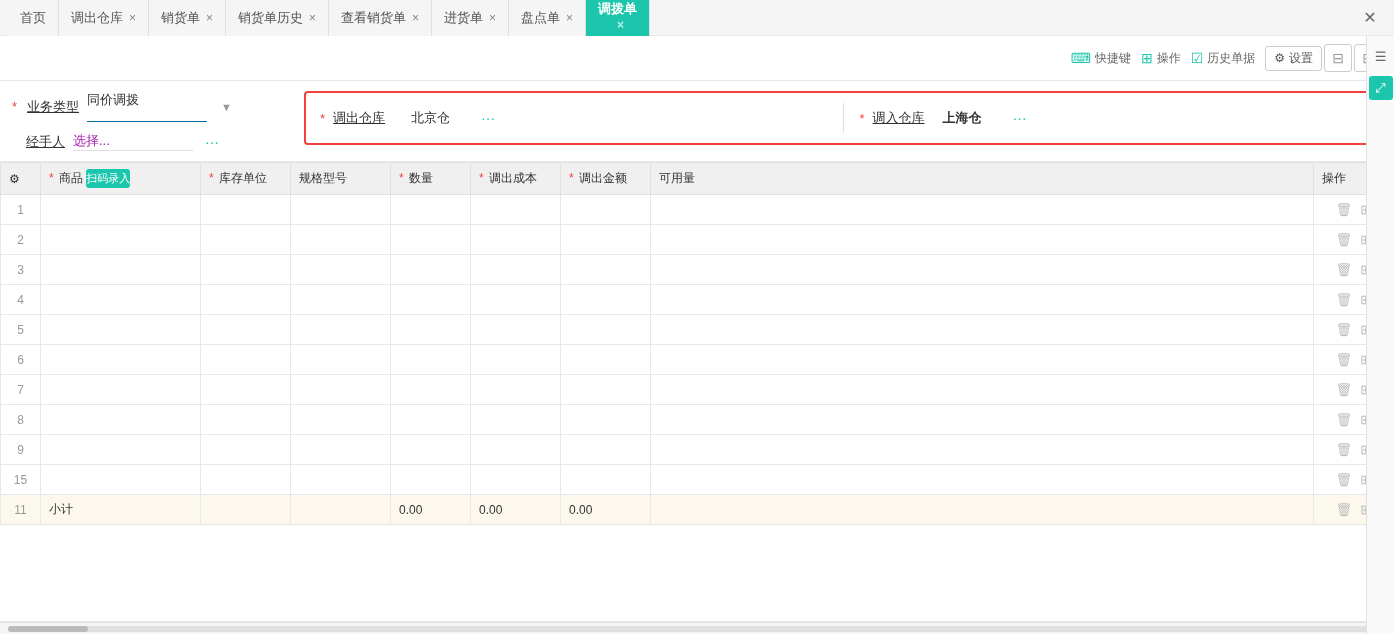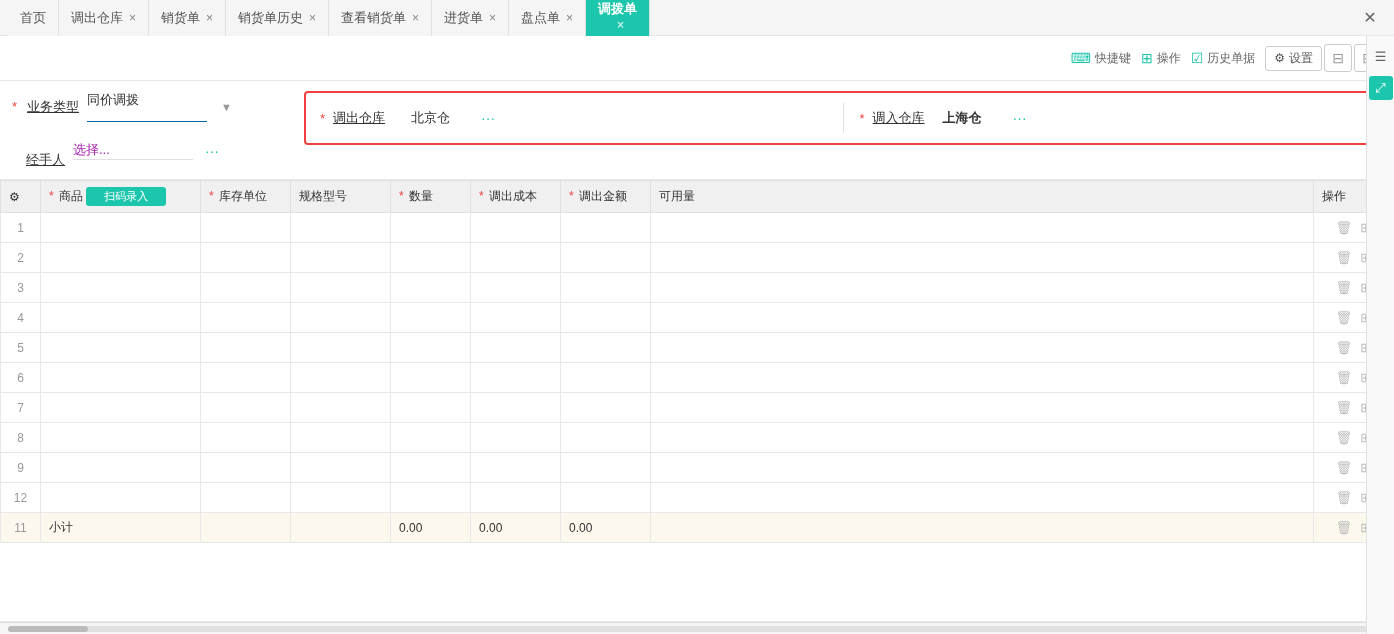--- a/index.html
+++ b/index.html
@@ -92,21 +92,21 @@
     tbody td {
       border: 1px solid #e8e8e8; padding: 4px 8px; font-size: 12px; color: #333;
       height: 30px;
     }
     tbody tr:last-child td { background: #fdf8ee; margin-left: 8px; }
     tbody tr.subtotal td { background: #fdf8ee; font-weight: normal; }
     .row-num { text-align: center; color: #999; font-size: 12px; }
 
     .scan-btn {
       background: #1bc6ac; color: #fff; border: none; border-radius: 3px;
-      padding: 2px 18px; font-size: 11px; cursor: pointer; white-space: nowrap;
+      padding: 2px 0; font-size: 11px; cursor: pointer; white-space: nowrap;
     }
     .op-icon { color: #bbb; cursor: pointer; font-size: 13px; margin: 0 2px; }
     .op-cell { display: flex; align-items: center; justify-content: center; gap: 4px; }
 
     
     .right-sidebar {
       position: fixed; right: 0; top: 36px; width: 28px;
       display: flex; flex-direction: column; align-items: center; padding-top: 8px; gap: 8px;
       background: #f9f9f9; border-left: 1px solid #e0e0e0; height: calc(100% - 36px);
     }
@@ -199,21 +199,21 @@
 
   <div class="form-area">
     <div class="form-left">
       <div class="form-row">
         <span class="required">*</span>
         <span class="form-field-label">业务类型</span>
         <span class="form-field-value" style="min-width:120px; border-bottom:1px solid #0369a1; padding-bottom:12px;">同价调拨</span>
         <span class="dropdown-arrow">▼</span>
       </div>
       <div class="form-row">
-        <span class="form-field-label" style="margin-left:14px;margin-top:19px;">经手人</span>
+        <span class="form-field-label" style="margin-left:14px;">经手人</span>
         <span class="select-placeholder" style="min-width:120px; border-bottom:1px solid #e0e0e0;">选择...</span>
         <span class="ellipsis-btn">···</span>
       </div>
     </div>
 
     <div class="form-right">
       <div class="warehouse-section">
         <span class="required">*</span>
         <span class="form-field-label">调出仓库</span>
         <span class="form-field-value" style="margin-left:20px; min-width:60px;">北京仓</span>
@@ -418,21 +418,21 @@
         <td></td>
         <td></td>
         <td>
           <div class="op-cell">
             <span class="op-icon">🗑</span>
             <span class="op-icon">⊞</span>
           </div>
         </td>
       </tr>
           <tr>
-        <td class="row-num">12</td>
+        <td class="row-num">15</td>
         <td></td>
         <td></td>
         <td></td>
         <td></td>
         <td></td>
         <td></td>
         <td></td>
         <td>
           <div class="op-cell">
             <span class="op-icon">🗑</span>

